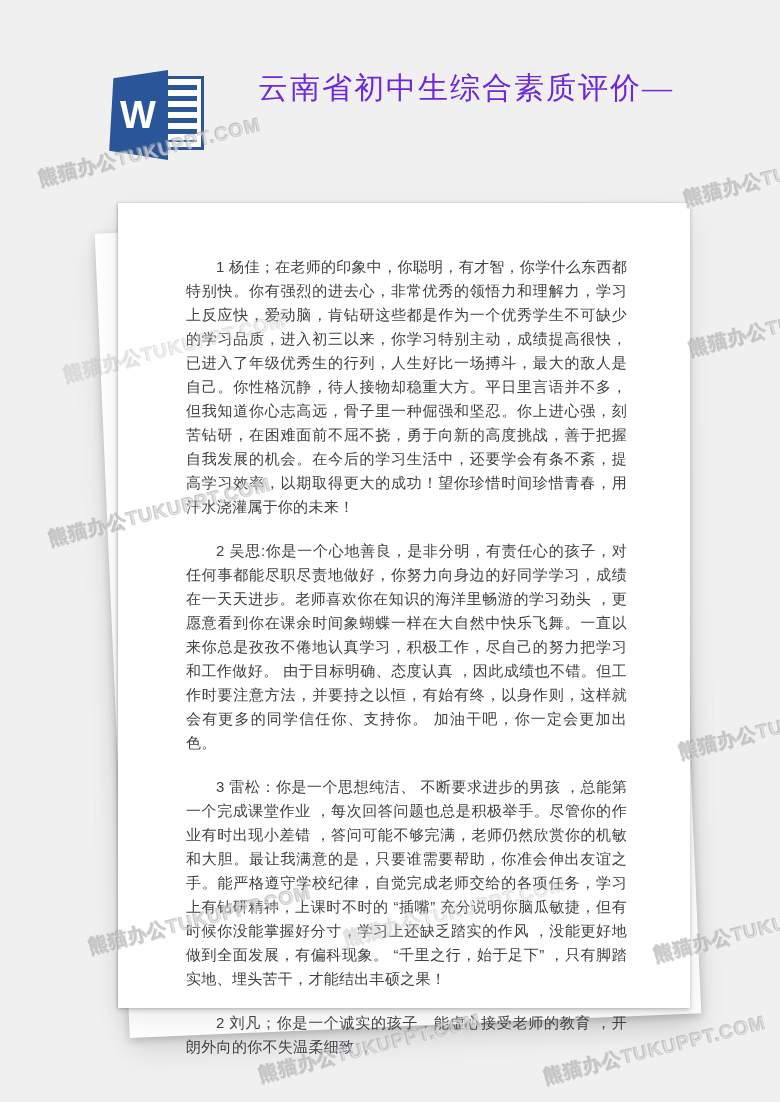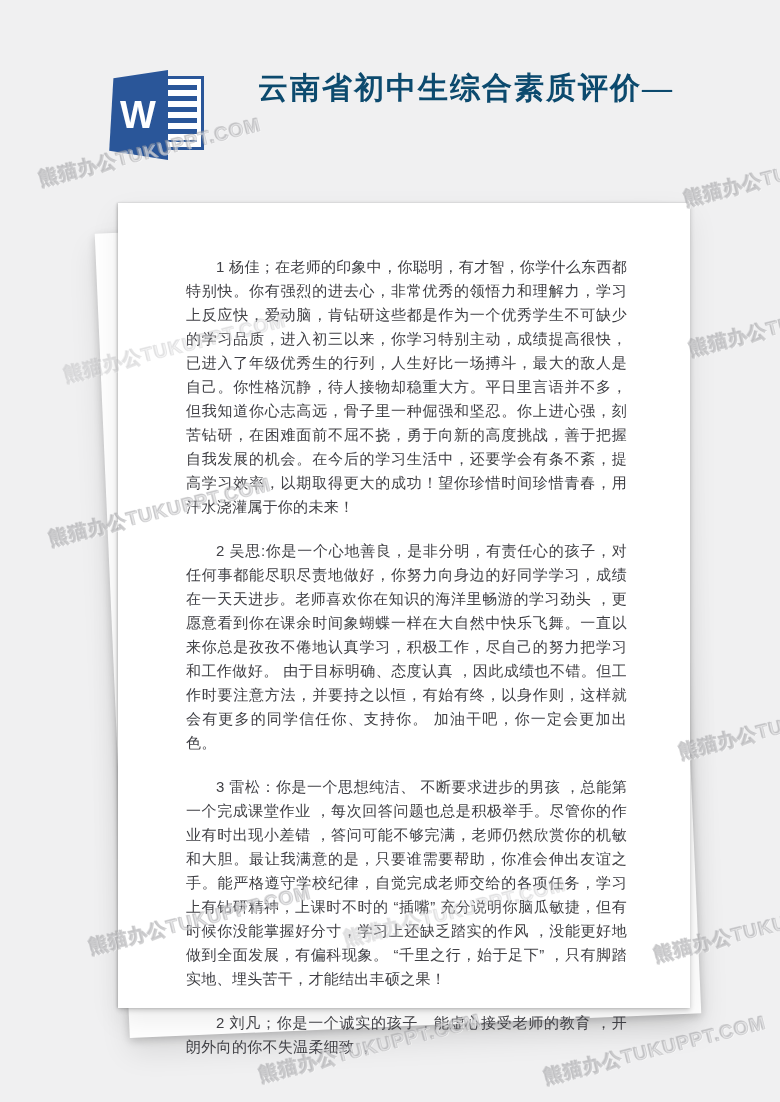--- a/index.html
+++ b/index.html
@@ -29,22 +29,22 @@
     clip-path:polygon(9% 11%,100% 2%,100% 98%,2% 88%);
     display:flex;align-items:center;justify-content:center;
   }
   .word-plate .w{
     color:#ffffff;font-weight:700;font-size:38px;line-height:1;
     font-family:"Liberation Sans","DejaVu Sans",sans-serif;
   }
   .page-title{
     position:absolute;left:258px;top:60px;width:470px;margin:0;
     font-family:"Liberation Serif","DejaVu Serif",serif;
-    font-weight:700;font-size:30px;line-height:55px;letter-spacing:2px;
-    color:#0c4a6e;
+    font-weight:400;font-size:30px;line-height:55px;letter-spacing:2px;
+    color:#6d28d9;
   }
 
   
   .paper{
     position:absolute;left:118px;top:203px;width:572px;height:805px;
     background:#ffffff;
   }
   .paper.back{
     z-index:1;
     transform:translate(-6px,18px) rotate(-2.5deg);

